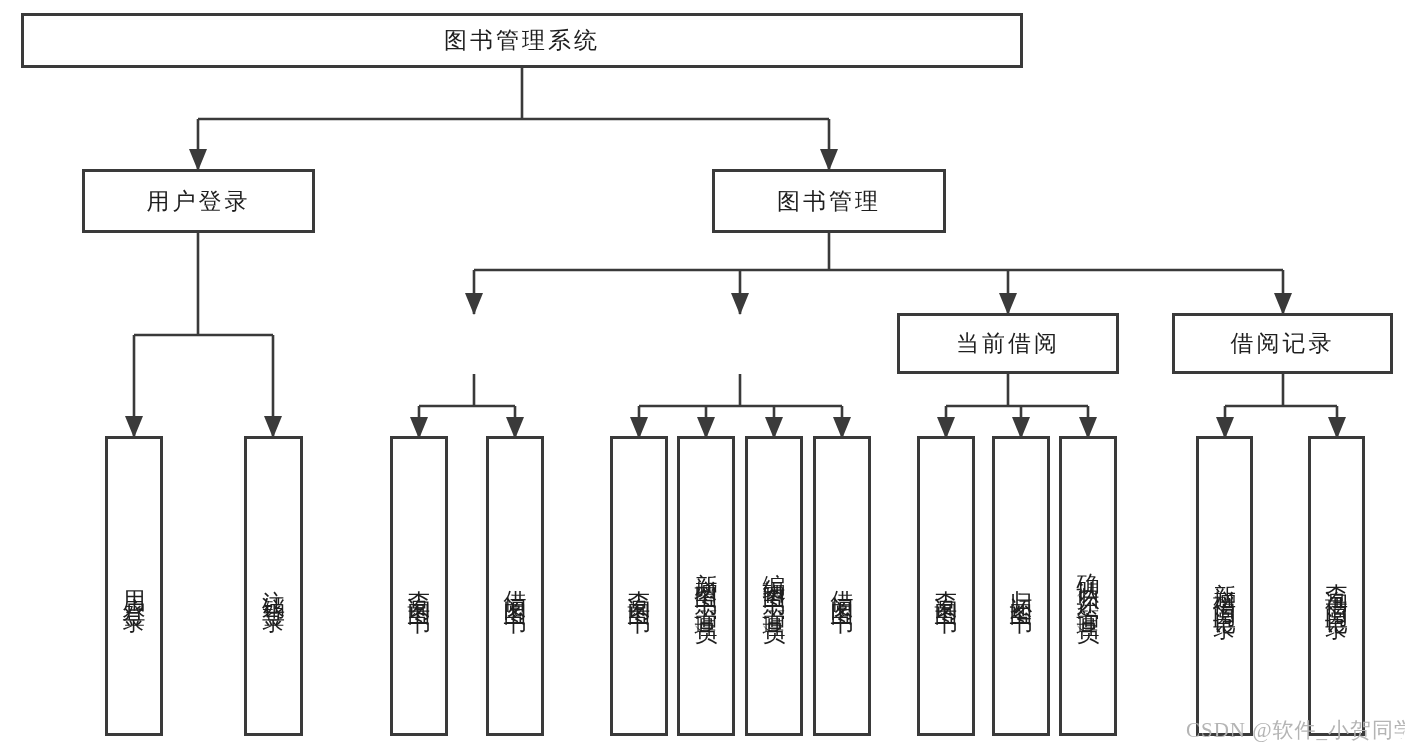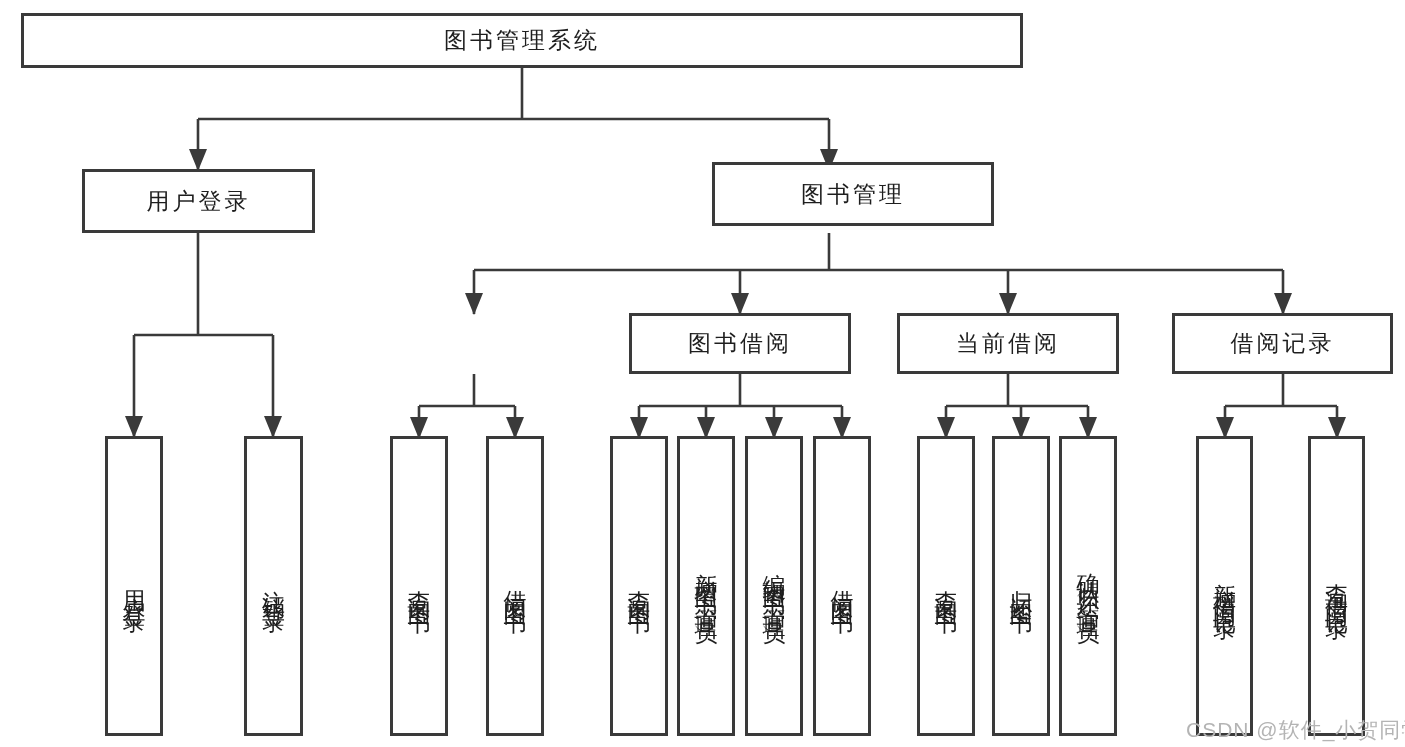--- a/index.html
+++ b/index.html
@@ -4,21 +4,21 @@
 <style>
   :root{
     --line:#3a3a3a;
     --text:#1e1e1e;
     --watermark:#b4b4b4;
     --background:#ffffff;
   }
   html,body{margin:0;padding:0;background:var(--background);}
   .canvas{
     position:relative;width:1405px;height:747px;background:var(--background);
-    font-family:Liberation Sans, sans-serif;overflow:hidden;border-radius:20px;
+    font-family:Liberation Serif, serif;overflow:hidden;border-radius:20px;
   }
   .wires{position:absolute;left:0;top:0;width:1405px;height:747px;z-index:1;}
   .wires path,.wires line{stroke:var(--line);stroke-width:2.6;fill:none;}
   .wires .arrowhead{fill:var(--line);stroke:none;}
   .hbox,.vbox{
     position:absolute;box-sizing:border-box;border:3px solid var(--line);
     background:var(--background);color:var(--text);
     display:flex;align-items:center;justify-content:center;z-index:2;
   }
   .hbox{font-size:23px;letter-spacing:3px;font-weight:500;}
@@ -74,23 +74,22 @@
     <line x1="1088" y1="406" x2="1088" y2="438" marker-end="url(#arrow)"></line>
 
     <path d="M1283,374 L1283,406 M1225,406 L1337,406"></path>
     <line x1="1225" y1="406" x2="1225" y2="438" marker-end="url(#arrow)"></line>
     <line x1="1337" y1="406" x2="1337" y2="438" marker-end="url(#arrow)"></line>
   </svg>
 
   <div class="hbox" style="left:21px;top:13px;width:1002px;height:55px">图书管理系统</div>
 
   <div class="hbox" style="left:82px;top:169px;width:233px;height:64px">用户登录</div>
-  <div class="hbox" style="left:712px;top:162px;width:282px;height:64px">图书管理</div>
+  <div class="hbox" style="left:712px;top:169px;width:234px;height:64px">图书管理</div>
 
-  <div class="hbox" style="left:629px;top:313px;width:222px;height:61px">图书借阅</div>
   <div class="hbox" style="left:1172px;top:313px;width:221px;height:61px">借阅记录</div>
   <div class="hbox" style="left:897px;top:313px;width:222px;height:61px">当前借阅</div>
 
   <div class="vbox" style="left:105px;top:436px;width:58px;height:300px">用户登录</div>
   <div class="vbox" style="left:244px;top:436px;width:59px;height:300px">注销登录</div>
 
   <div class="vbox" style="left:390px;top:436px;width:58px;height:300px">查询图书</div>
   <div class="vbox" style="left:486px;top:436px;width:58px;height:300px">借阅图书</div>
 
   <div class="vbox" style="left:610px;top:436px;width:58px;height:300px">查询图书</div>

